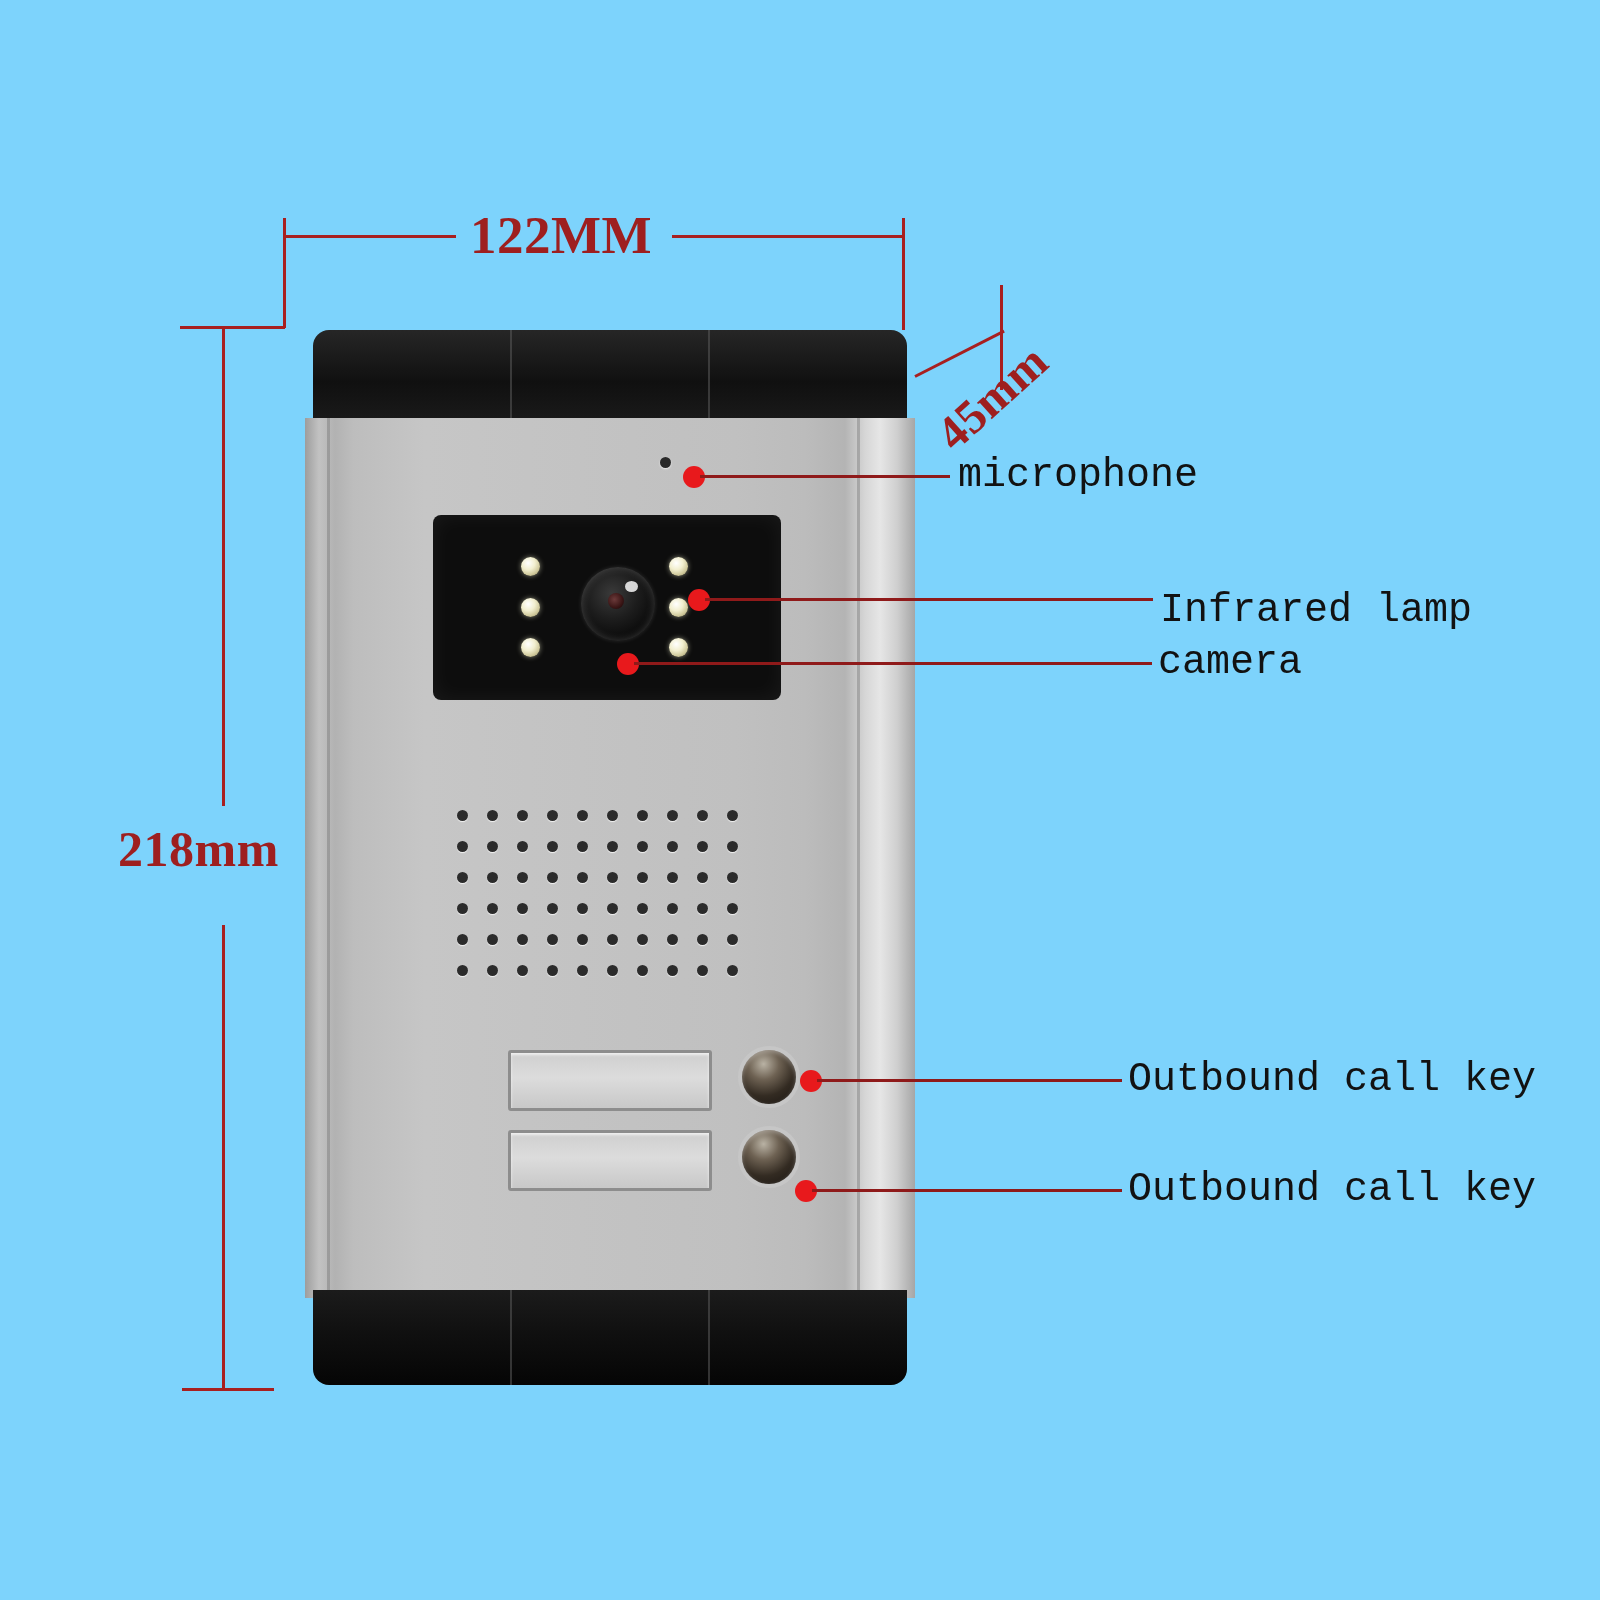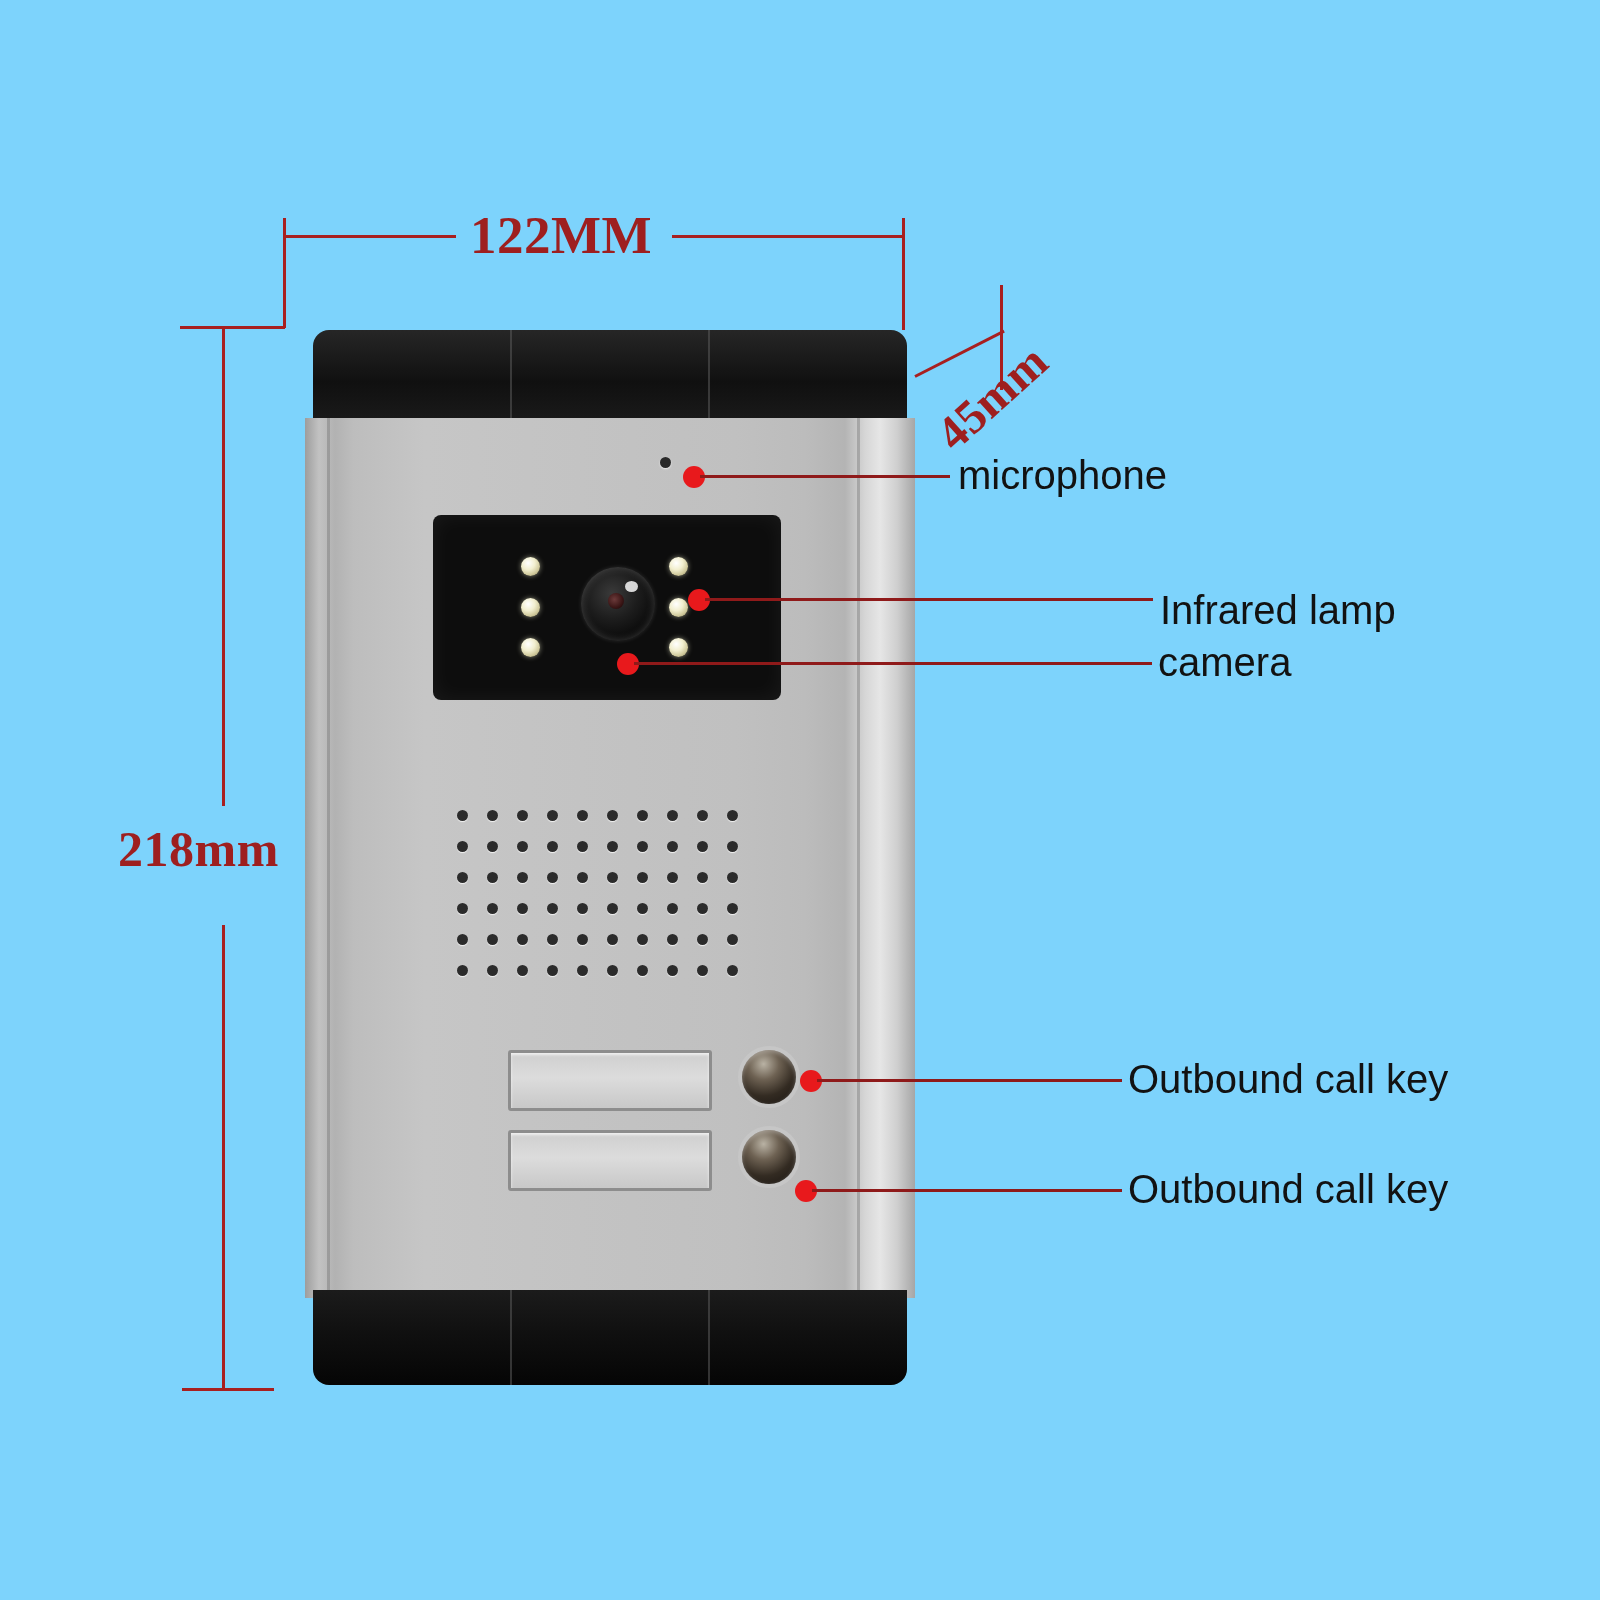--- a/index.html
+++ b/index.html
@@ -61,21 +61,21 @@
     position: absolute;
     width: 22px;
     height: 22px;
     border-radius: 50%;
     background: #e8191c;
   }
   .callout-label {
     position: absolute;
     color: #121212;
     font-size: 40px;
-    font-family: Liberation Sans, sans-serif;
+    font-family: Liberation Mono, monospace;
     white-space: nowrap;
   }
 
   
   #device {
     position: absolute;
     left: 305px;
     top: 330px;
     width: 610px;
     height: 1055px;

